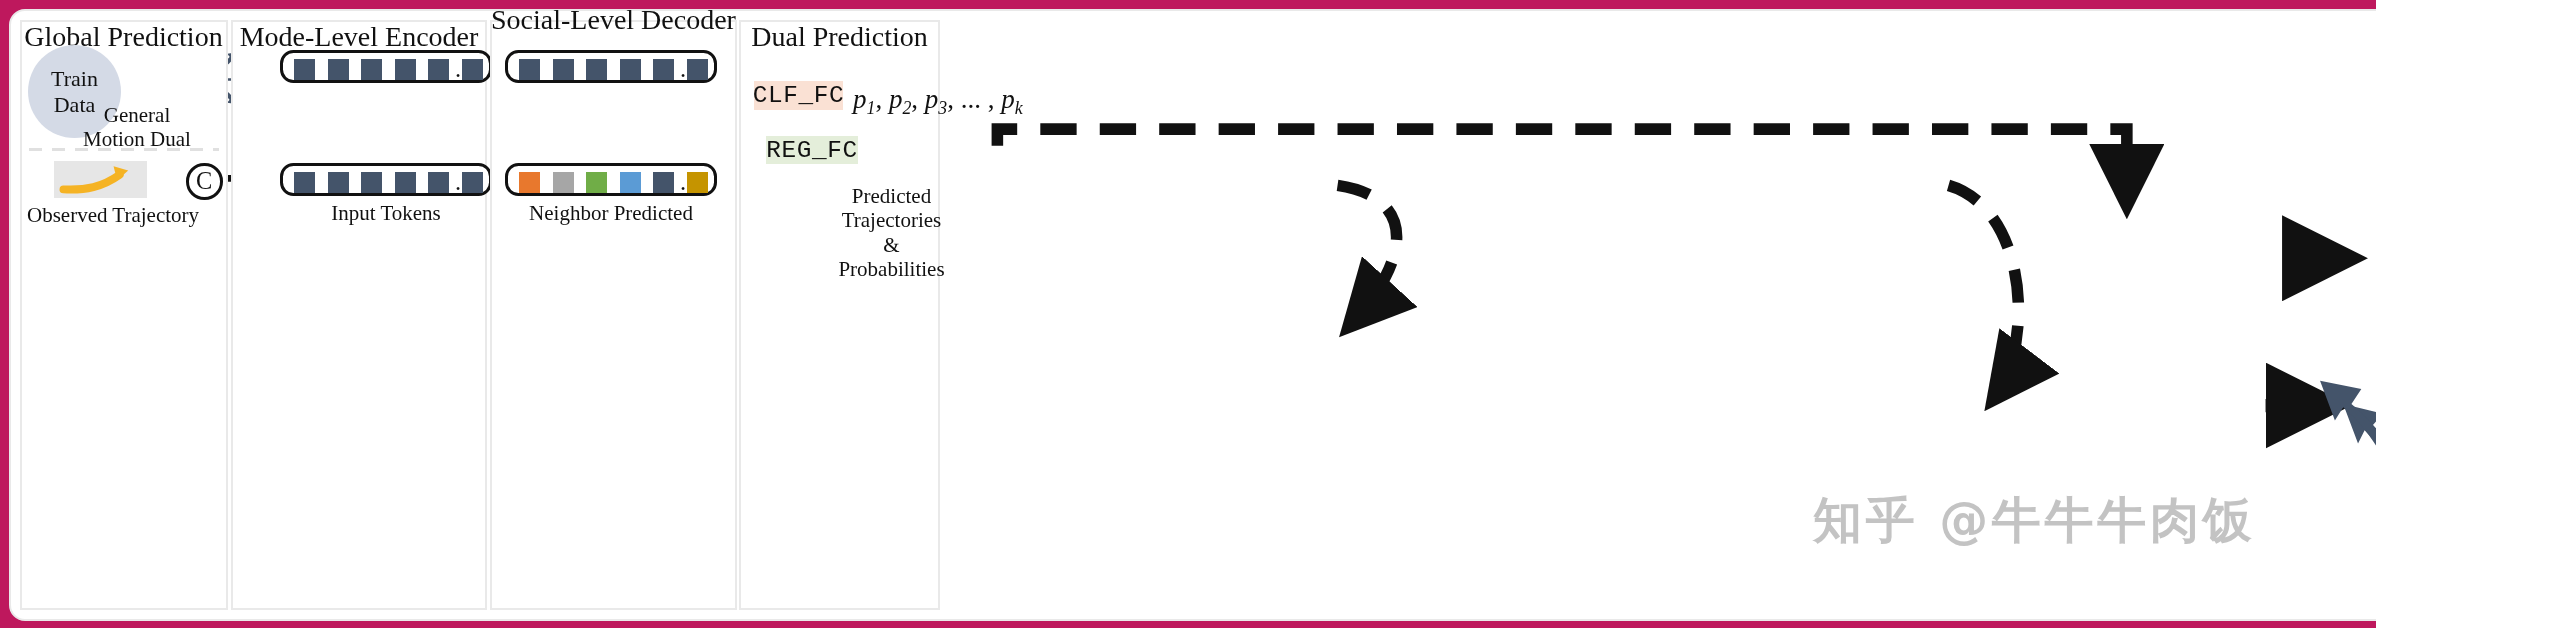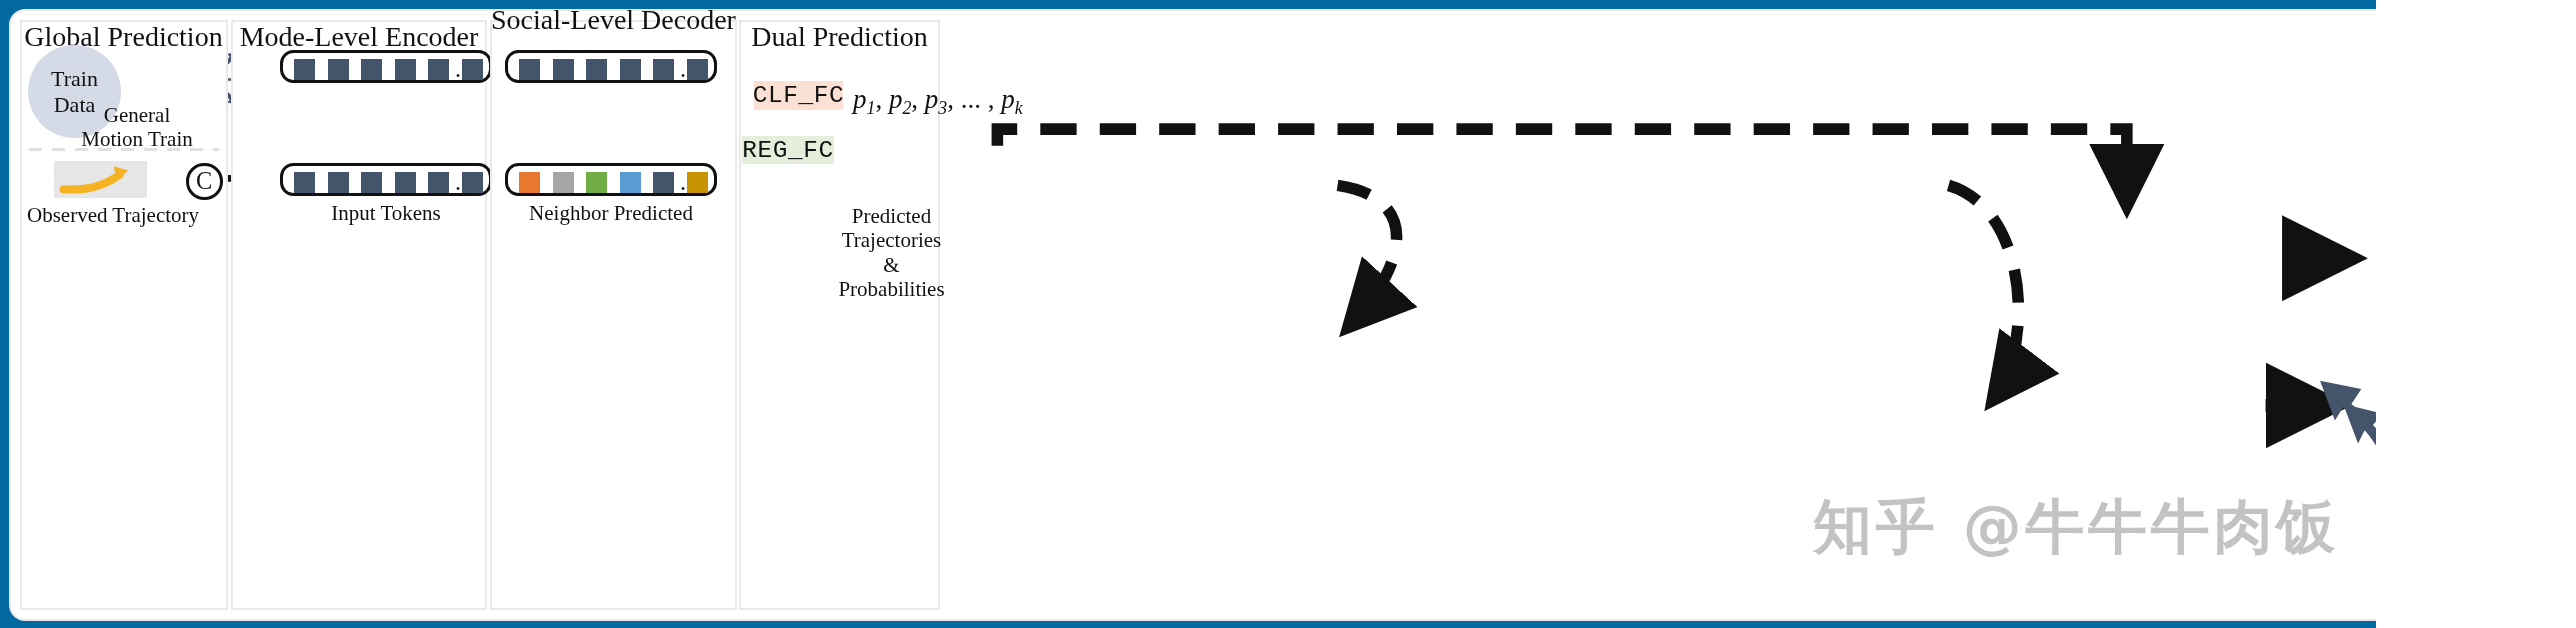--- a/index.html
+++ b/index.html
@@ -1,37 +1,37 @@
 <!DOCTYPE html>
 <html style="font-size:9.8px"><head>
 <meta charset="utf-8">
 <style>
   html,body{margin:0;padding:0;background:#ffffff;}
   body{width:2576px;height:629px;font-family:"Liberation Serif",serif;color:#000;}
-  #canvas{position:relative;width:2376px;height:629px;background:#0369a1;overflow:hidden;text-decoration:underline;}
+  #canvas{position:relative;width:2376px;height:629px;background:#be185d;overflow:hidden;text-decoration:underline;}
 
   
   .outer-frame{
     position:absolute;left:8.5px;top:8.5px;width:2559px;height:612px;
     border:2.4px solid #e9e9e9;border-radius:16px;background:#fff;box-sizing:border-box;
   }
 
   
   .panel{
     position:absolute;border:2.4px solid #e9e9e9;background:#fff;box-sizing:border-box;
   }
   .panel-title{
     position:absolute;text-align:center;font-size:28px;line-height:1;
     font-family:"Liberation Serif",serif;color:#111;white-space:nowrap;
   }
   .sub-label{
     position:absolute;text-align:center;font-size:21px;line-height:1.16;
     font-family:"Liberation Serif",serif;color:#111;white-space:nowrap;
   }
-  .sub-label.wrap{white-space:normal;margin-top:20px;}
+  .sub-label.wrap{white-space:normal;}
 
   
   .rail{
     position:absolute;border:3.7px solid #111;border-radius:13.4px;background:#fff;
     box-sizing:border-box;display:flex;align-items:center;
   }
   .tok{position:absolute;background:#44546a;}
   .dots{
     position:absolute;font-size:24.4px;line-height:1;color:#111;letter-spacing:1.8px;
     font-family:"Liberation Serif",serif;
@@ -62,21 +62,21 @@
   }
   .pform{
     position:absolute;font-size:27px;font-family:"Liberation Serif",serif;font-style:italic;
     color:#111;white-space:nowrap;
   }
   .pform sub{font-size:0.66em;font-style:italic;}
   .pform .rom{font-style:normal;}
   svg{position:absolute;left:0;top:0;overflow:visible;}
   .wm{
     position:absolute;color:#b9b9b9;opacity:.85;white-space:nowrap;
-    font-family:"DejaVu Sans",sans-serif;font-size:59px;font-weight:700;letter-spacing:3.7px;
+    font-family:"DejaVu Sans",sans-serif;font-size:49px;font-weight:700;letter-spacing:3.7px;
     pointer-events:none;
   }
 </style>
 </head>
 <body>
 
 <div id="canvas">
 
   <div class="outer-frame"></div>
 
@@ -140,21 +140,21 @@
   <div style="position:absolute;left:29px;top:148px;width:190px;height:3.1px;
               background:repeating-linear-gradient(90deg,#e0e0e0 0 13.4px,transparent 13.4px 23px);"></div>
 
   <div class="circle-train" style="left:28px;top:45px;width:93px;height:93px;">
     <span>Train</span>
     <span>Data</span>
   </div>
 
   <div class="sub-label" style="left:67px;top:103px;width:140px;">
     <div>General</div>
-    <div>Motion Train</div>
+    <div>Motion Dual</div>
   </div>
 
   <div class="traj-box" style="left:54px;top:161px;width:93px;height:37px;"></div>
 
   <svg width="2576" height="629" viewBox="0 0 4220 1030">
     <path d="M104,310 C140,312 168,306 196,286" stroke="#f5b324" stroke-width="13" fill="none" stroke-linecap="round"></path>
     <path d="M186,272 L210,279 L192,295 Z" fill="#f5b324"></path>
   </svg>
 
   <div class="sub-label" style="left:27px;top:203px;width:148px;">Observed Trajectory</div>
@@ -218,21 +218,21 @@
   <div class="sub-label" style="left:505px;top:201px;width:212px;">Neighbor Predicted</div>
 
   <div class="panel" style="left:739px;top:19.5px;width:201px;height:590px;"></div>
 
   <div class="panel-title" style="left:739px;top:23px;width:201px;">Dual Prediction</div>
 
   <div class="fcbox" style="left:754px;top:81px;width:89px;height:29px;background:#fae1d4;text-align:center;">
     <span>CLF_FC</span>
   </div>
 
-  <div class="fcbox" style="left:742px;top:136px;width:92px;height:28px;background:#e4eeda;">
+  <div class="fcbox" style="left:766px;top:136px;width:92px;height:28px;background:#e4eeda;">
     <span>REG_FC</span>
   </div>
 
   <div class="pform" style="left:853px;top:84px;">
     <span>p<sub>1</sub></span><span class="rom">,&nbsp;</span><span>p<sub>2</sub></span><span class="rom">,&nbsp;</span><span>p<sub>3</sub></span><span class="rom">, ... ,</span><span>&nbsp;p<sub>k</sub></span>
   </div>
 
   <div class="sub-label wrap" style="left:812px;top:184px;width:159px;text-align:center;">
     <div>Predicted Trajectories</div>
     <div>&amp;</div>

